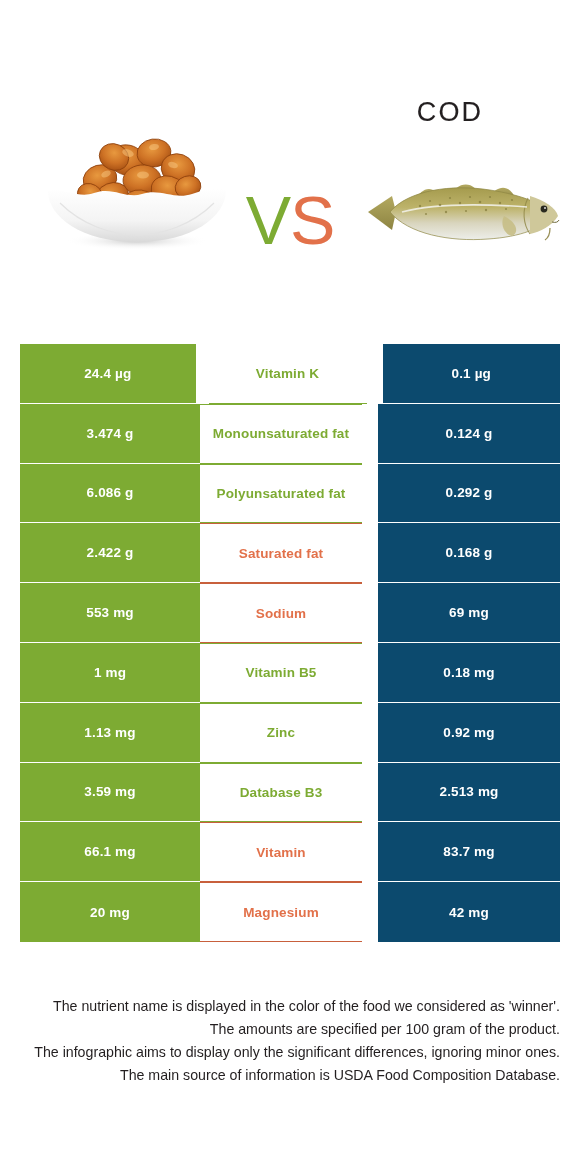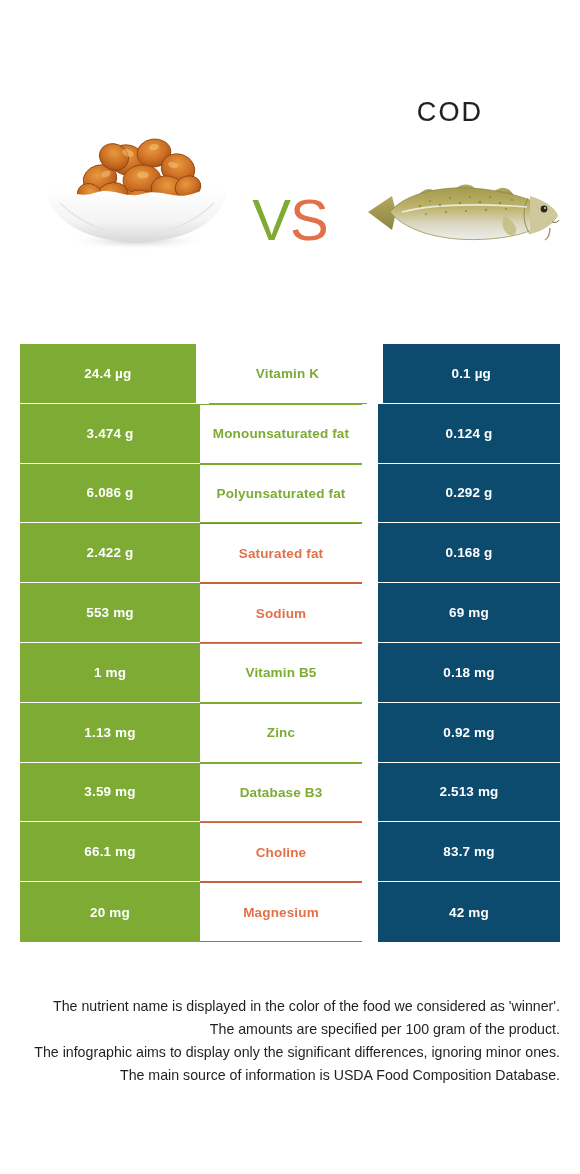--- a/index.html
+++ b/index.html
@@ -46,21 +46,21 @@
     width: 240px;
     margin-top: 26px;
   }
 
   .vs {
     position: absolute;
     left: 228px;
     top: 165px;
     width: 124px;
     height: 110px;
-    font-size: 58px;
+    font-size: 68px;
     font-weight: 400;
     letter-spacing: -1px;
     line-height: 110px;
     text-align: center;
     font-family: "Liberation Sans", sans-serif;
   }
   .vs .v { color: #7DAB33; }
   .vs .s { color: #E2714A; }
 
   
@@ -309,21 +309,21 @@
   </div>
 
   <div class="row">
     <div class="cell left">3.59 mg</div>
     <div class="cell mid win-green">Database B3</div>
     <div class="cell right">2.513 mg</div>
   </div>
 
   <div class="row">
     <div class="cell left">66.1 mg</div>
-    <div class="cell mid win-orange">Choline</div>
+    <div class="cell mid win-orange">Vitamin</div>
     <div class="cell right">83.7 mg</div>
   </div>
 
   <div class="row">
     <div class="cell left">20 mg</div>
     <div class="cell mid win-orange">Magnesium</div>
     <div class="cell right">42 mg</div>
   </div>
 
 </div>

